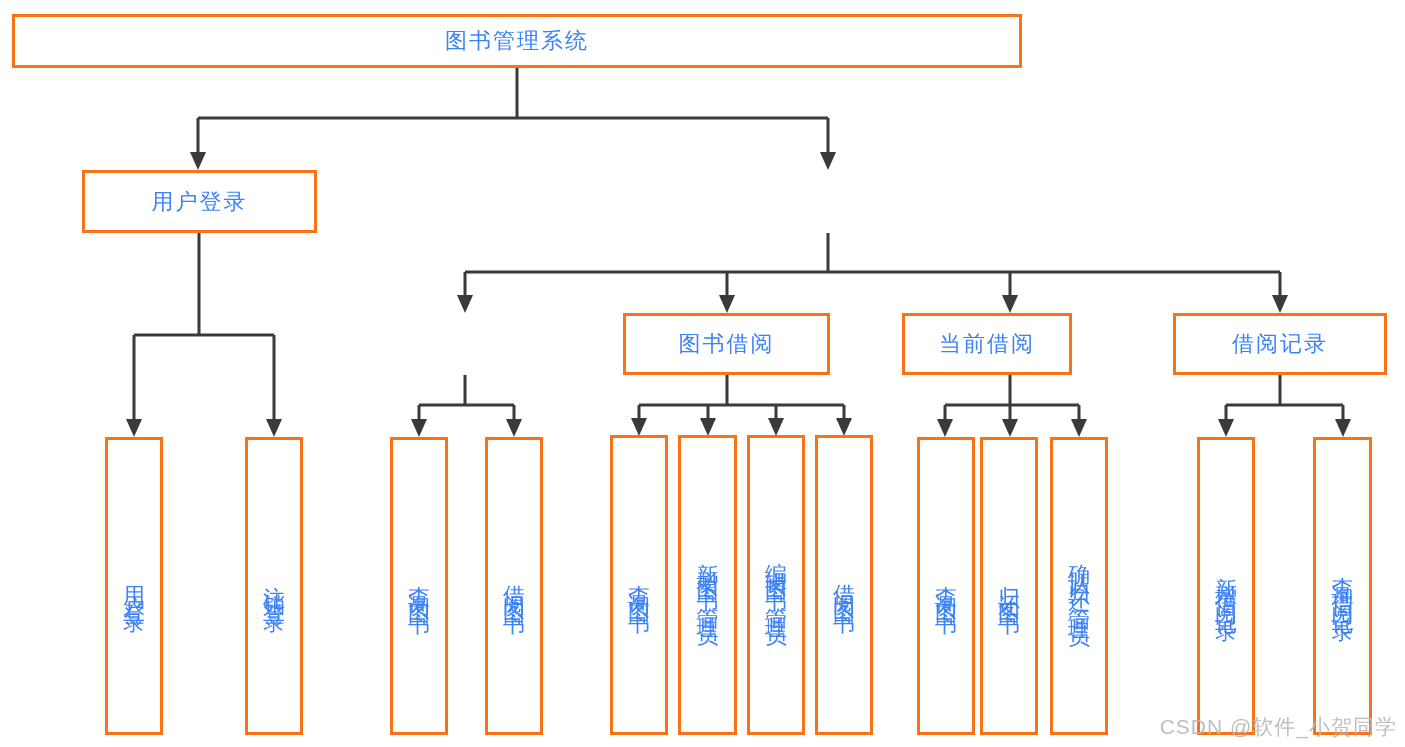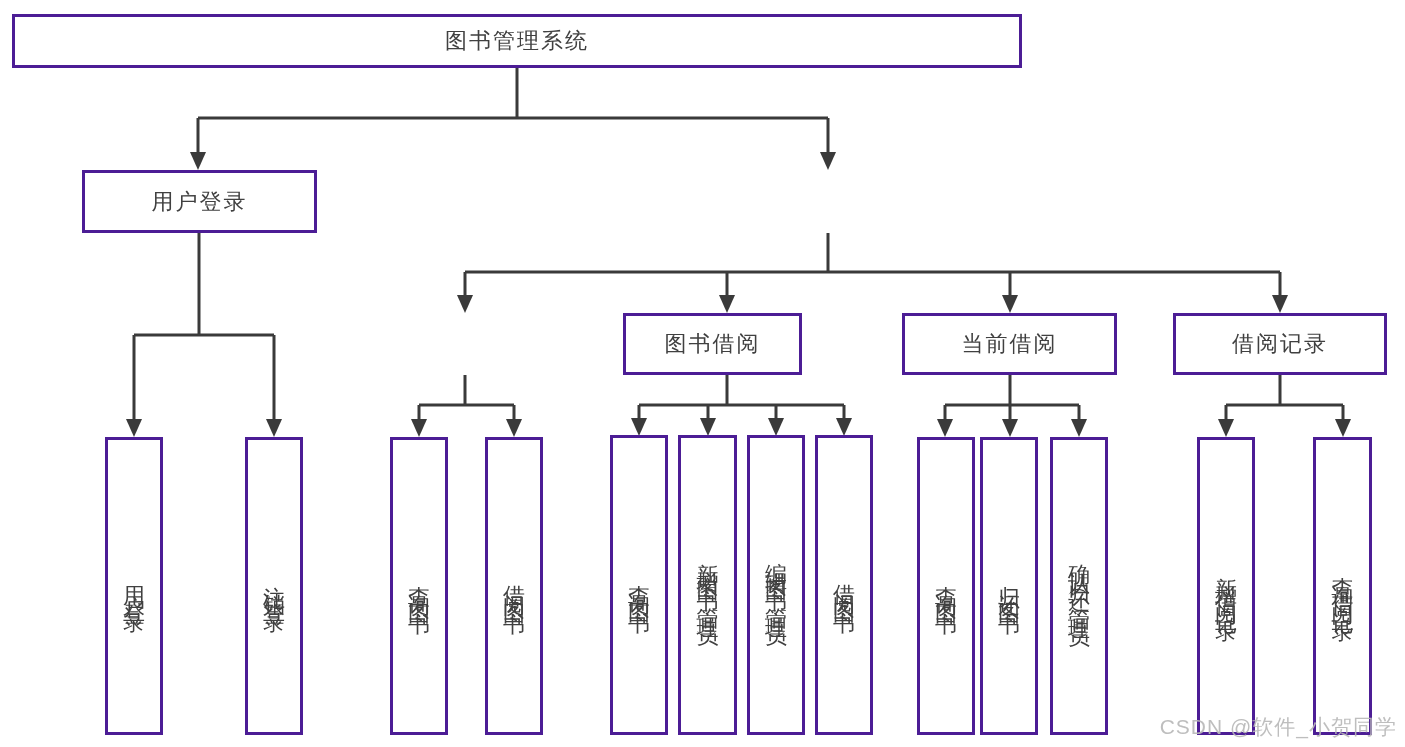--- a/index.html
+++ b/index.html
@@ -13,22 +13,22 @@
   }
   #connectors {
     position: absolute;
     left: 0; top: 0;
     width: 1405px; height: 747px;
   }
   .box {
     position: absolute;
     box-sizing: border-box;
     background: #ffffff;
-    border: 3px solid #4c1d95;
-    color: #404040;
+    border: 3px solid #f97316;
+    color: #3b82f6;
     display: flex;
     align-items: center;
     justify-content: center;
     font-size: 22px;
     letter-spacing: 2px;
     text-align: center;
     line-height: 1;
   }
   .box.v span {
     writing-mode: vertical-rl;
@@ -100,24 +100,24 @@
   </svg>
 
   <div class="box" style="left:12px; top:14px; width:1010px; height:54px;">
     <span>图书管理系统</span>
   </div>
 
   <div class="box" style="left:82px; top:170px; width:235px; height:63px;">
     <span>用户登录</span>
   </div>
 
-  <div class="box" style="left:623px; top:313px; width:179px; height:62px;">
+  <div class="box" style="left:623px; top:313px; width:207px; height:62px;">
     <span>图书借阅</span>
   </div>
-  <div class="box" style="left:902px; top:313px; width:215px; height:62px;justify-content:center;">
+  <div class="box" style="left:902px; top:313px; width:170px; height:62px;justify-content:center;">
     <span>当前借阅</span>
   </div>
   <div class="box" style="left:1173px; top:313px; width:214px; height:62px;">
     <span>借阅记录</span>
   </div>
 
   <div class="box v" style="left:105px; top:437px; width:58px; height:298px;">
     <span>用户登录</span>
   </div>
   <div class="box v" style="left:245px; top:437px; width:58px; height:298px;">

